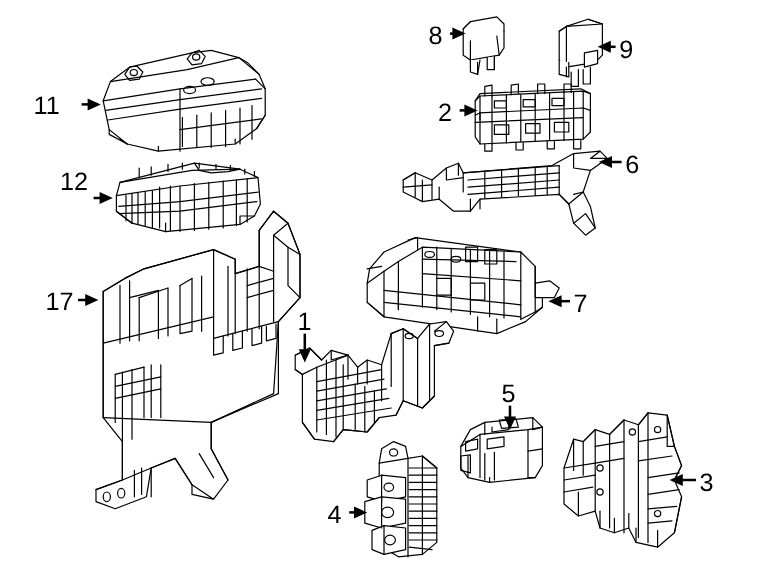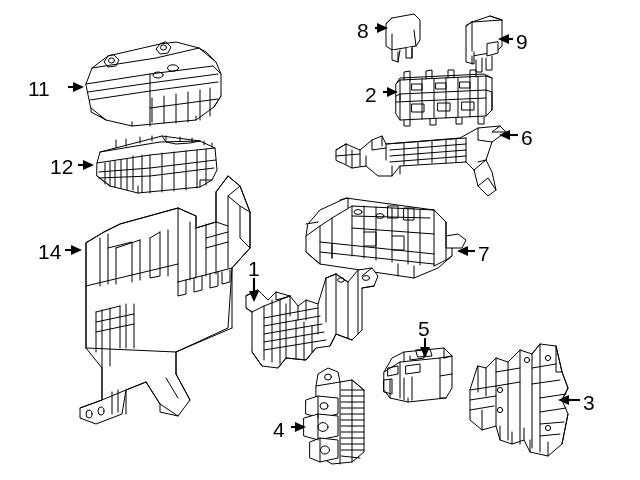--- a/index.html
+++ b/index.html
@@ -495,17 +495,17 @@
 
   <div class="callout-num" style="left:248px; top:258px;">1</div>
   <div class="callout-num" style="left:365px; top:84px;">2</div>
   <div class="callout-num" style="left:583px; top:392px;">3</div>
   <div class="callout-num" style="left:273px; top:419px;">4</div>
   <div class="callout-num" style="left:418px; top:318px;">5</div>
   <div class="callout-num" style="left:521px; top:127px;">6</div>
   <div class="callout-num" style="left:478px; top:243px;">7</div>
   <div class="callout-num" style="left:357px; top:20px;">8</div>
   <div class="callout-num" style="left:516px; top:31px;">9</div>
-  <div class="callout-num" style="left:38px; top:241px;">14</div>
+  <div class="callout-num" style="left:38px; top:241px;">17</div>
   <div class="callout-num" style="left:28px; top:78px;">11</div>
-  <div class="callout-num" style="left:50px; top:156px;">12</div>
+  <div class="callout-num" style="left:50px; top:141px;">12</div>
 
 </div>
 
 </body></html>

